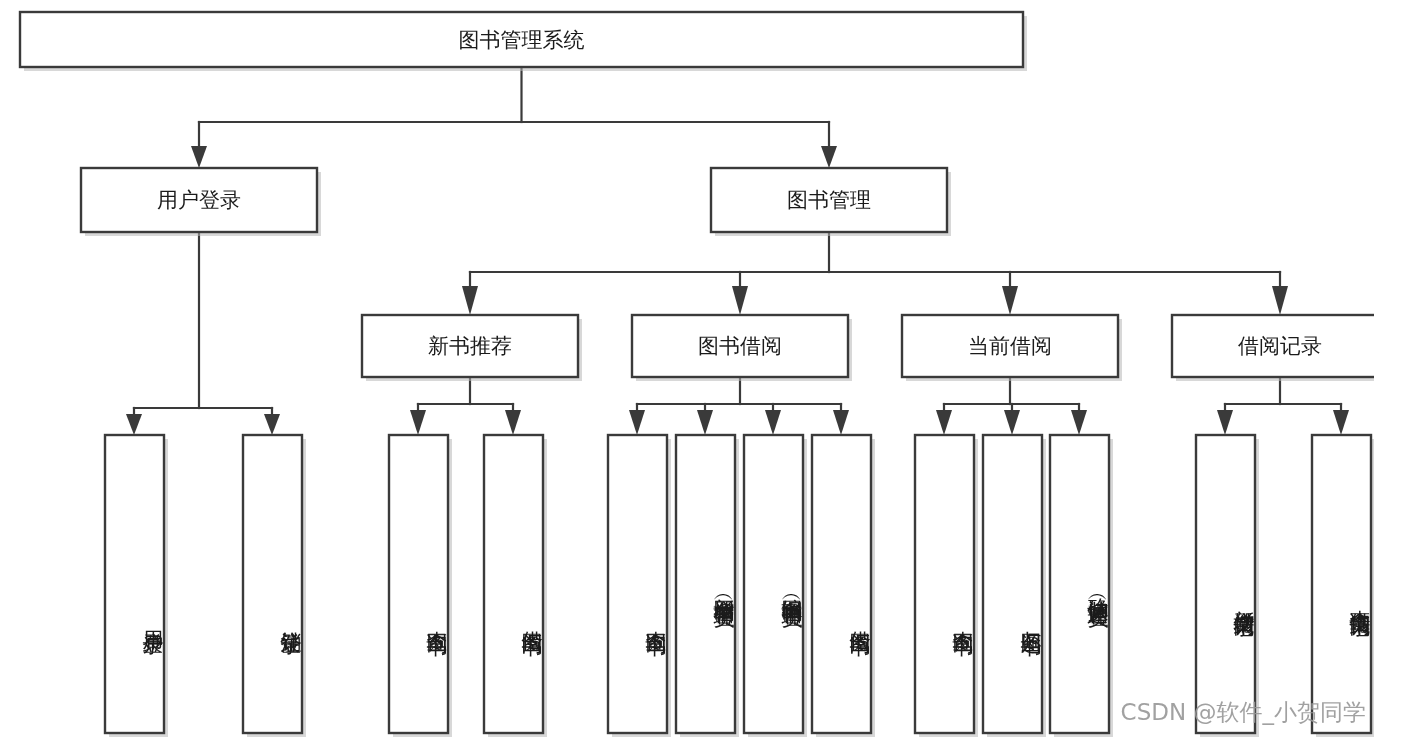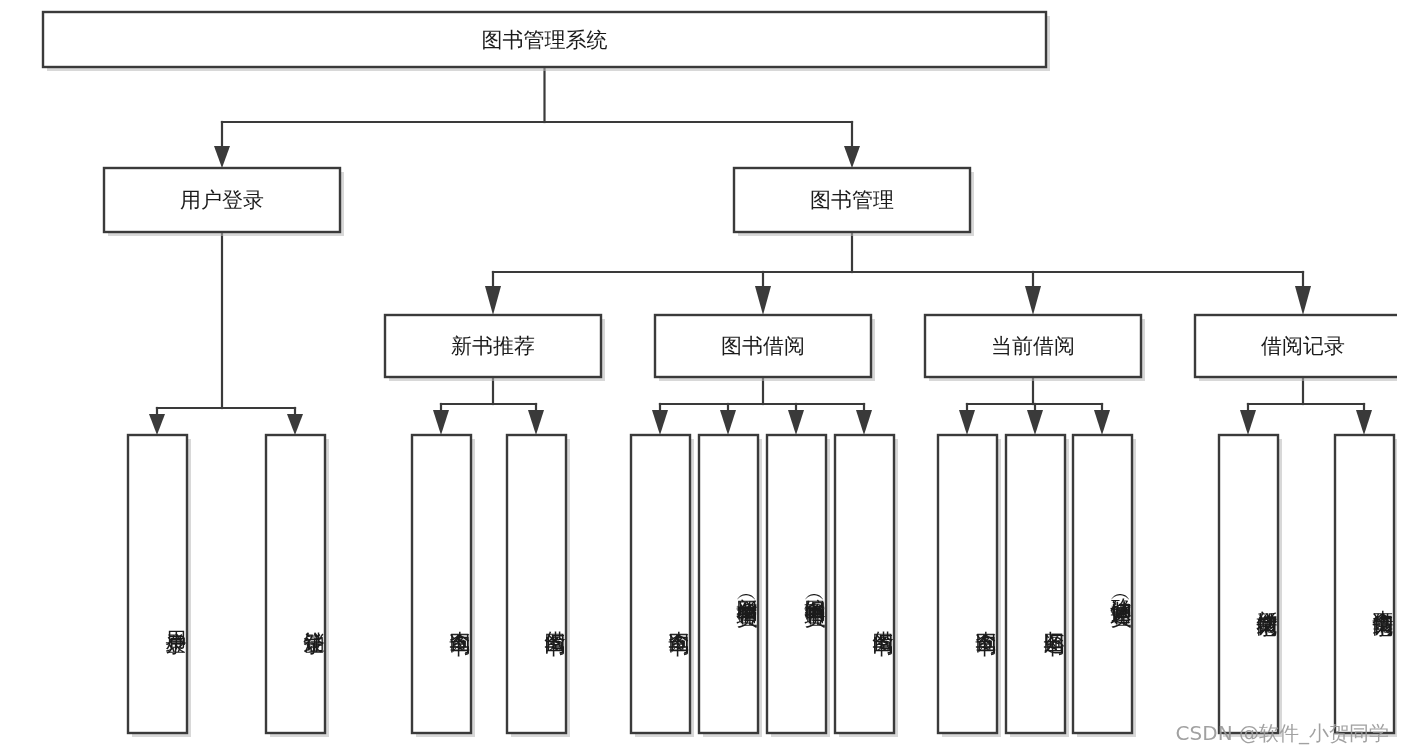--- a/index.html
+++ b/index.html
@@ -9,21 +9,20 @@
   }
   body {
     font-family: "DejaVu Sans", "Liberation Sans", sans-serif;
   }
   #diagram-root {
     position: relative;
     width: 1374px;
     height: 747px;
     background: #ffffff;
     overflow: hidden;
-    margin-left: 23px;
   }
   svg#flow-svg {
     position: absolute;
     left: 0;
     top: 0;
     width: 1405px;
     height: 747px;
   }
   .node-box {
     fill: #ffffff;
@@ -62,23 +61,23 @@
     letter-spacing: 1.5px;
     white-space: nowrap;
     display: flex;
     align-items: flex-start;
     justify-content: center;
     pointer-events: none;
   }
   .watermark {
     position: absolute;
     right: 8px;
-    bottom: 0;
-    font-family: "DejaVu Sans", "Liberation Sans", sans-serif;
-    font-size: 20px;
+    bottom: 19px;
+    font-family: "DejaVu Sans", "Liberation Sans", sans-serif;
+    font-size: 23px;
     color: #9a9a9a;
     opacity: 0.92;
     white-space: nowrap;
   }
 </style>
 </head>
 <body>
 
 <div id="diagram-root">
 

